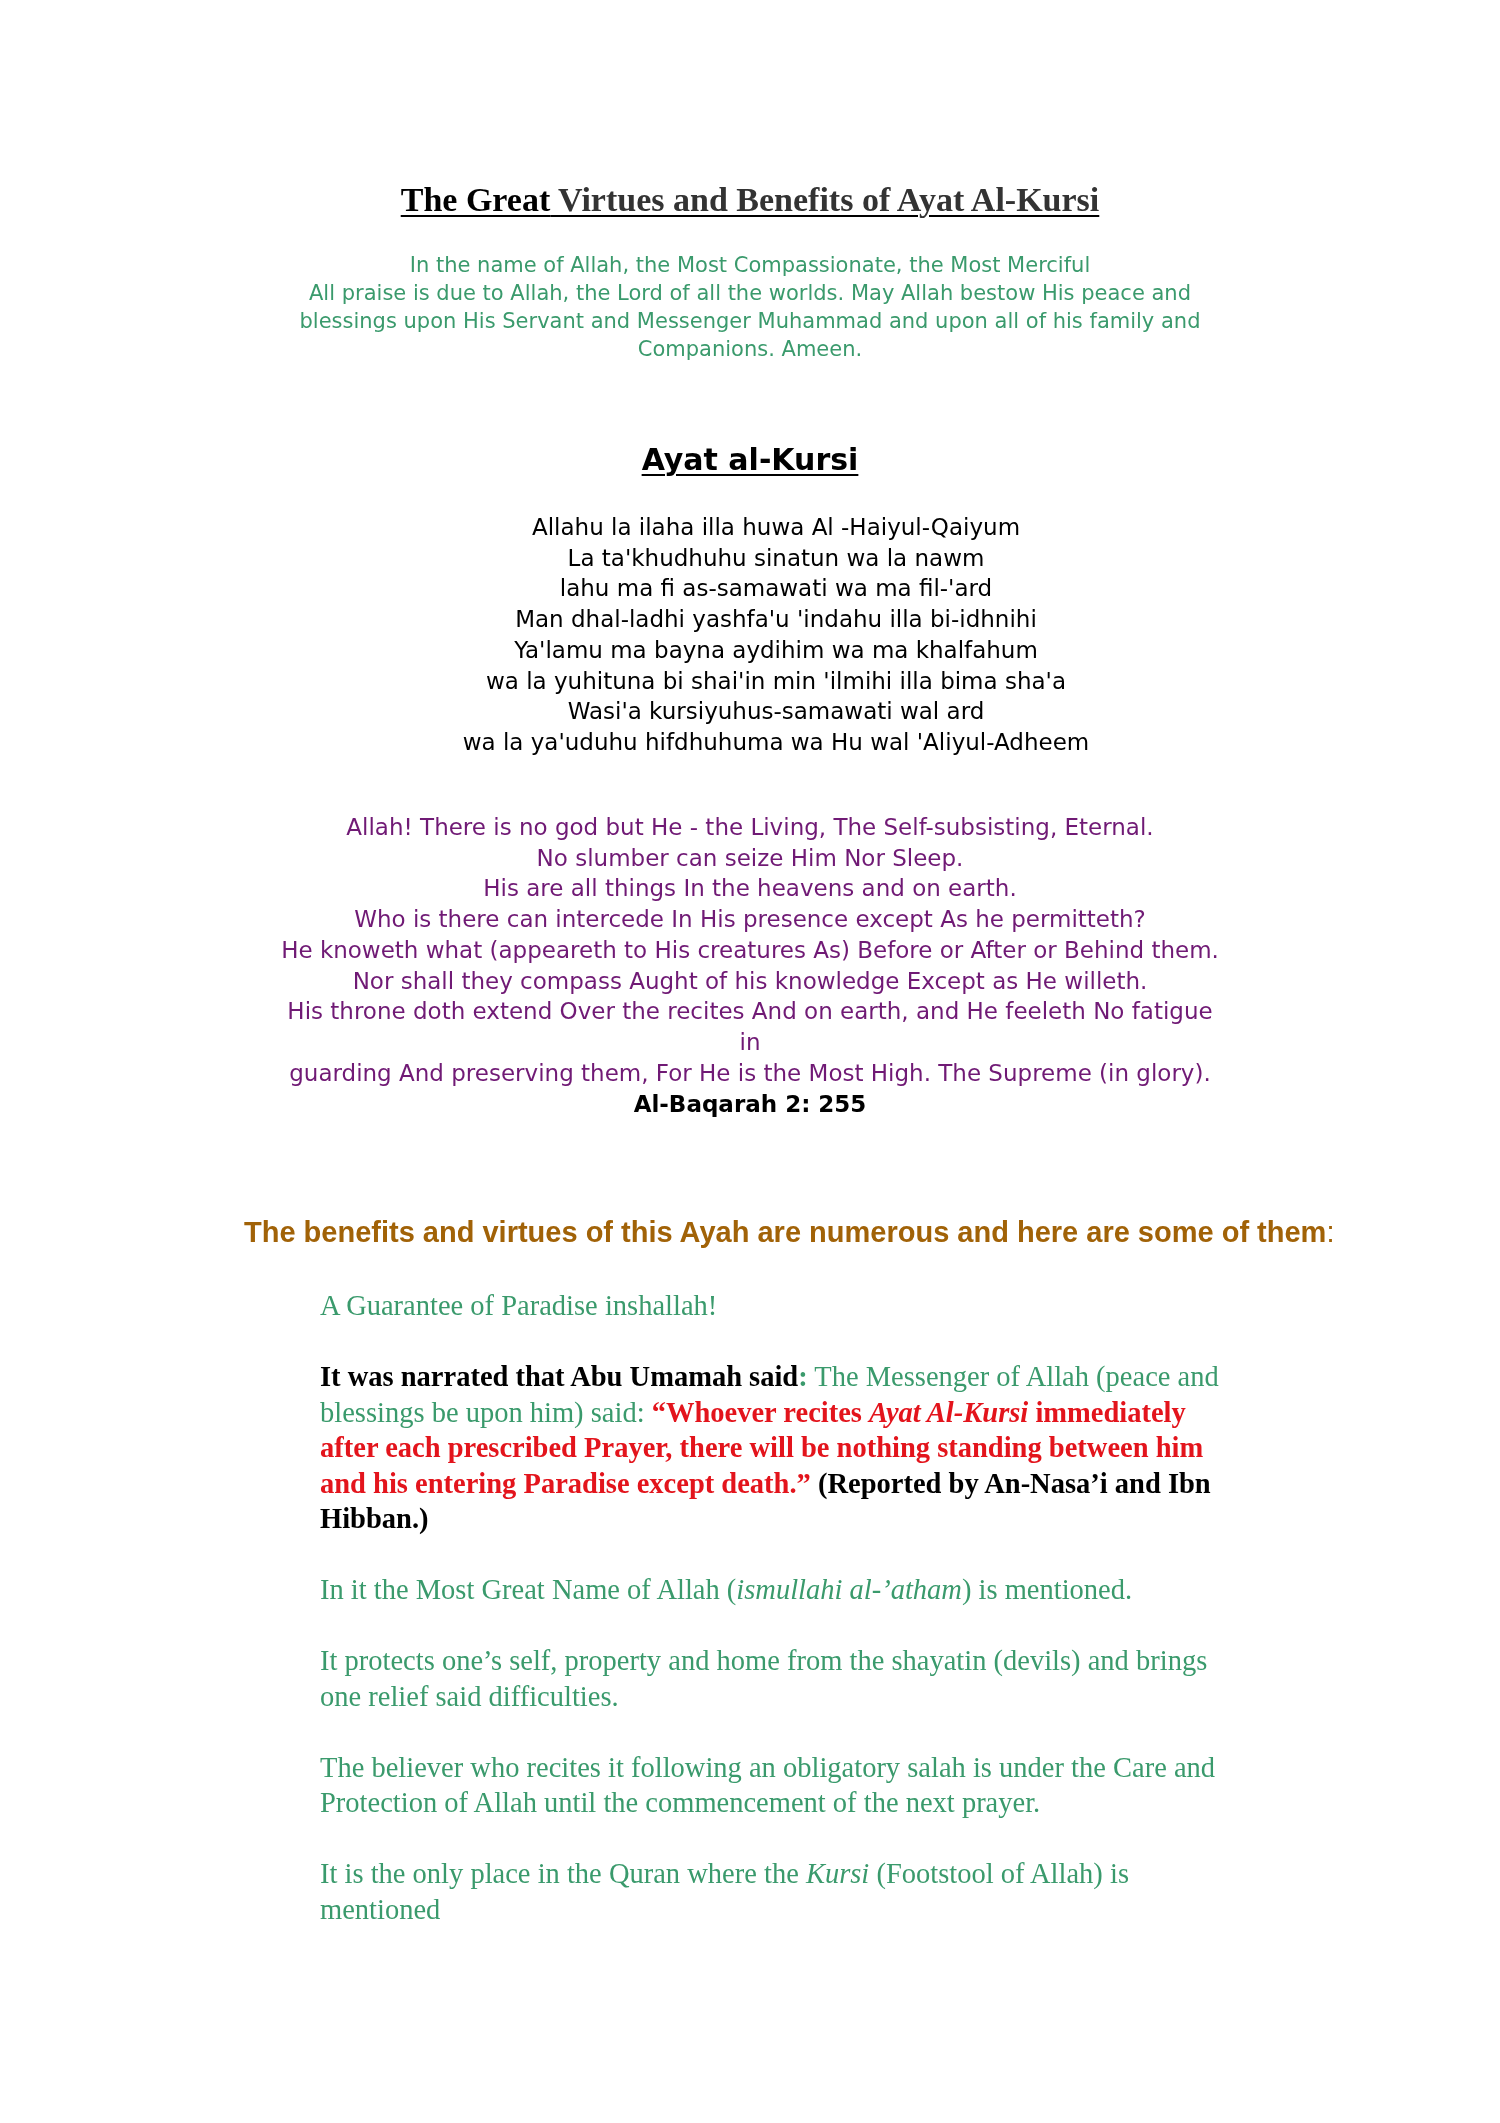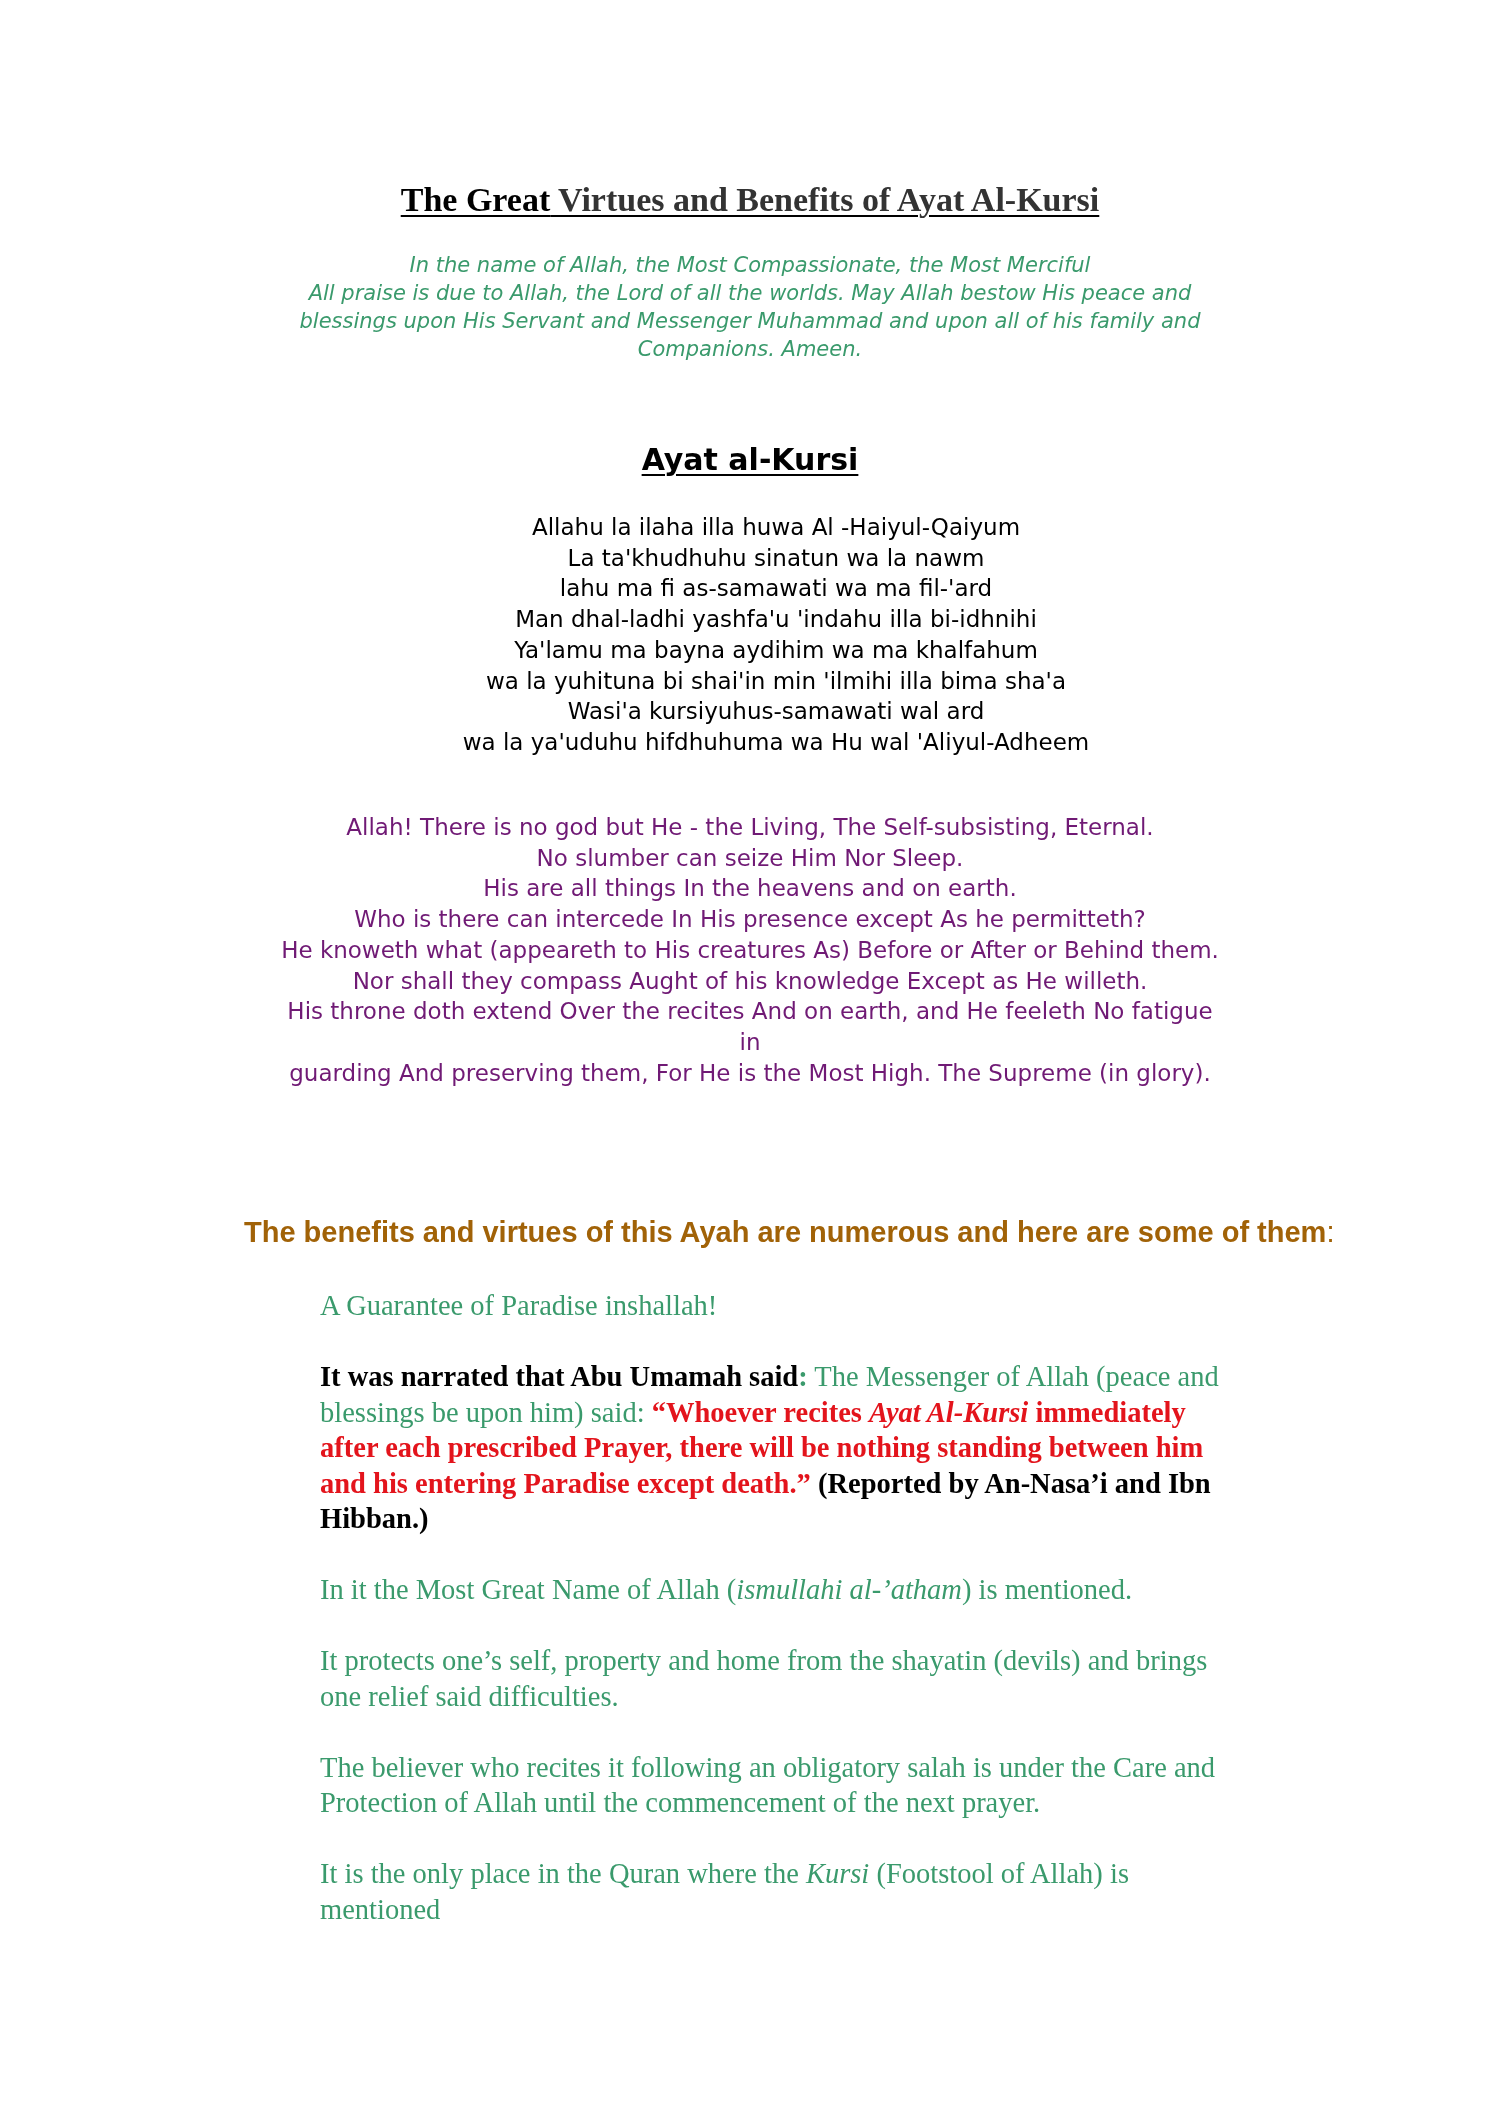--- a/index.html
+++ b/index.html
@@ -19,21 +19,21 @@
   .doc-title .title-inner { text-decoration: underline; text-underline-offset: 4px; text-decoration-thickness: 2px; text-decoration-color: #000; }
   .doc-title .title-dark { color: #000000; }
 
   .invocation {
     top: 251px;
     font-family: "DejaVu Sans", sans-serif;
     font-size: 21px;
     line-height: 28px;
     color: #3a9a6c;
   }
-  .invocation .inv-line { display: block; font-style: italic; }
+  .invocation .inv-line { display: block; }
 
   .section-heading {
     top: 442px;
     font-family: "DejaVu Sans", sans-serif;
     font-weight: bold;
     font-size: 30px;
     line-height: 36px;
     color: #000;
   }
   .section-heading span { text-decoration: underline; text-underline-offset: 4px; text-decoration-thickness: 2px; }
@@ -131,20 +131,23 @@
     <span class="line">No slumber can seize Him Nor Sleep.</span>
     <span class="line">His are all things In the heavens and on earth.</span>
     <span class="line">Who is there can intercede In His presence except As he permitteth?</span>
     <span class="line">He knoweth what (appeareth to His creatures As) Before or After or Behind them.</span>
     <span class="line">Nor shall they compass Aught of his knowledge Except as He willeth.</span>
     <span class="line">His throne doth extend Over the recites And on earth, and He feeleth No fatigue</span>
     <span class="line">in</span>
     <span class="line">guarding And preserving them, For He is the Most High. The Supreme (in glory).</span>
   </div>
 
+  <div class="center-block reference">
+    <span>Al-Baqarah 2: 255</span>
+  </div>
 
   <div class="benefits-intro">
     <span>The benefits and virtues of this Ayah are numerous and here are some of them</span><span class="colon">:</span>
   </div>
 
   <div class="benefit-list">
 
     <div class="benefit-item">
       <span class="line">A Guarantee of Paradise inshallah!</span>
     </div>

